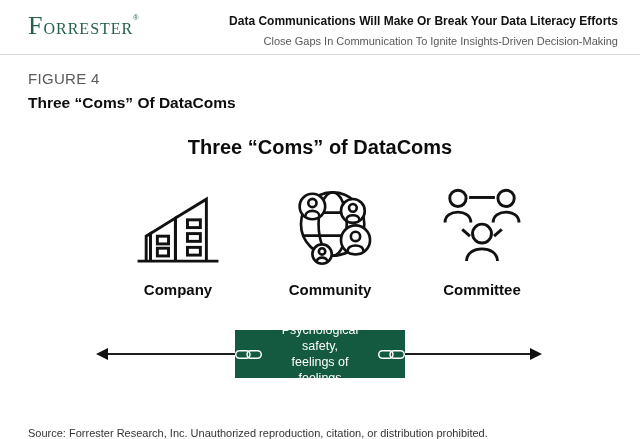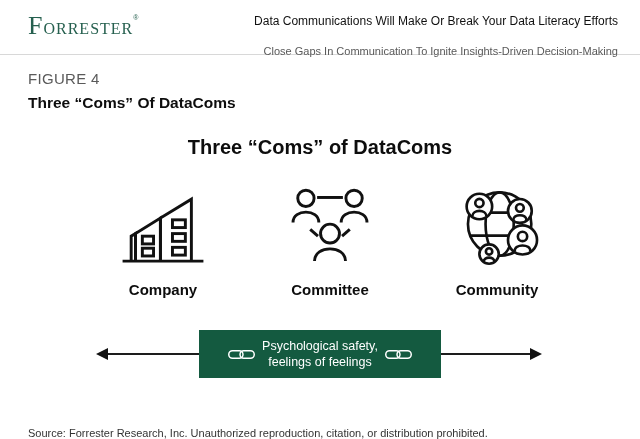--- a/index.html
+++ b/index.html
@@ -15,41 +15,41 @@
     padding:13px 22px 0 28px;border-bottom:1px solid #d8d8d8;
   }
   .logo{white-space:nowrap;line-height:1;}
   .logo-text{
     display:inline-block;font-family:"Liberation Serif",serif;
     font-size:16px;letter-spacing:1px;color:#26604F;font-weight:500;
   }
   .logo-text::first-letter{font-size:26px;}
   .logo-reg{font-size:7px;color:#26604F;vertical-align:top;position:relative;top:1px;}
   .header-titles{text-align:right;padding-top:1px;}
-  .header-title{font-size:12px;font-weight:normal;color:#111;line-height:1.25;}
-  .header-subtitle{font-size:11px;color:#595959;margin-top:16px;line-height:1.2;}
+  .header-title{font-size:12px;font-weight:bold;color:#111;line-height:1.25;}
+  .header-subtitle{font-size:11px;color:#595959;margin-top:6px;line-height:1.2;}
   
   .figure-label{margin:15px 0 0 28px;font-size:15px;color:#5a5a5a;letter-spacing:.3px;}
   .figure-heading{margin:7px 0 0 28px;font-size:15.5px;font-weight:bold;color:#0d0d0d;}
   
   .diagram-title{text-align:center;margin-top:24px;font-size:20px;font-weight:bold;color:#0d0d0d;}
-  .icons-row{display:flex;justify-content:center;gap:55px;margin-top:22px;margin-left:20px;}
+  .icons-row{display:flex;justify-content:center;gap:40px;margin-top:22px;margin-left:20px;}
   .icon-col{width:112px;display:flex;flex-direction:column;align-items:center;}
   .icon-box{width:88px;height:88px;display:flex;align-items:center;justify-content:center;}
   .icon-box svg{display:block;}
   .icon-label{margin-top:12px;font-size:15px;font-weight:bold;color:#0d0d0d;}
   
   .arrow-zone{position:relative;height:56px;margin-top:28px;}
   .arrow-line{position:absolute;left:104px;right:106px;top:27px;height:2px;background:#1d1d1d;}
   .arrow-head{position:absolute;width:0;height:0;top:22px;}
   .arrow-head.left{left:96px;border-top:6px solid transparent;border-bottom:6px solid transparent;border-right:12px solid #111;}
   .arrow-head.right{right:98px;border-top:6px solid transparent;border-bottom:6px solid transparent;border-left:12px solid #111;}
   .banner{
     position:absolute;left:50%;top:50%;transform:translate(-50%,-50%);
-    width:242px;height:48px;background:#145A40;
+    width:170px;height:48px;background:#145A40;
     display:flex;align-items:center;justify-content:center;gap:7px;
   }
   .banner-text{color:#ffffff;font-size:12.5px;line-height:1.3;text-align:center;}
   .banner-text span{display:block;}
   .chain{flex:0 0 auto;}
   
   .source{position:absolute;left:28px;bottom:0;font-size:11px;color:#333;}
 </style>
 </head>
 <body>
@@ -86,37 +86,20 @@
             <rect x="61" y="44" width="15" height="9"></rect>
             <rect x="61" y="60" width="15" height="9"></rect>
             <rect x="61" y="76" width="15" height="9"></rect>
           </svg>
         </div>
         <div class="icon-label">Company</div>
       </div>
 
       <div class="icon-col">
         <div class="icon-box">
-          <svg width="86" height="86" viewBox="0 0 100 100" fill="none" stroke="#111" stroke-width="3.4">
-            <circle cx="22" cy="19" r="9.5"></circle>
-            <path d="M7 47 C7 31, 37 31, 37 47"></path>
-            <circle cx="78" cy="19" r="9.5"></circle>
-            <path d="M63 47 C63 31, 93 31, 93 47"></path>
-            <path d="M35 18 H65"></path>
-            <path d="M27 55 L36 63"></path>
-            <path d="M73 55 L64 63"></path>
-            <circle cx="50" cy="60" r="11"></circle>
-            <path d="M32 92 C32 73, 68 73, 68 92"></path>
-          </svg>
-        </div>
-        <div class="icon-label">Committee</div>
-      </div>
-
-      <div class="icon-col">
-        <div class="icon-box">
           <svg width="92" height="92" viewBox="0 0 100 100" fill="none" stroke="#111" stroke-width="3">
             <circle cx="53" cy="49" r="36"></circle>
             <path d="M20 36 H86"></path>
             <path d="M20 62 H86"></path>
             <ellipse cx="53" cy="49" rx="16" ry="36"></ellipse>
             <g>
               <circle cx="30" cy="29" r="14.5" fill="#fff"></circle>
               <circle cx="30" cy="25" r="4.7" fill="none"></circle>
               <path d="M22 40 C22 32, 38 32, 38 40"></path>
             </g>
@@ -131,20 +114,37 @@
               <path d="M70 80 C70 71, 88 71, 88 80"></path>
             </g>
             <g>
               <circle cx="41" cy="83" r="11" fill="#fff"></circle>
               <circle cx="41" cy="80" r="3.6" fill="none"></circle>
               <path d="M35 91.5 C35 85.5, 47 85.5, 47 91.5"></path>
             </g>
           </svg>
         </div>
         <div class="icon-label">Community</div>
+      </div>
+
+      <div class="icon-col">
+        <div class="icon-box">
+          <svg width="86" height="86" viewBox="0 0 100 100" fill="none" stroke="#111" stroke-width="3.4">
+            <circle cx="22" cy="19" r="9.5"></circle>
+            <path d="M7 47 C7 31, 37 31, 37 47"></path>
+            <circle cx="78" cy="19" r="9.5"></circle>
+            <path d="M63 47 C63 31, 93 31, 93 47"></path>
+            <path d="M35 18 H65"></path>
+            <path d="M27 55 L36 63"></path>
+            <path d="M73 55 L64 63"></path>
+            <circle cx="50" cy="60" r="11"></circle>
+            <path d="M32 92 C32 73, 68 73, 68 92"></path>
+          </svg>
+        </div>
+        <div class="icon-label">Committee</div>
       </div>
 
     </div>
 
     <div class="arrow-zone">
       <div class="arrow-line"></div>
       <div class="arrow-head left"></div>
       <div class="arrow-head right"></div>
 
       <div class="banner">

